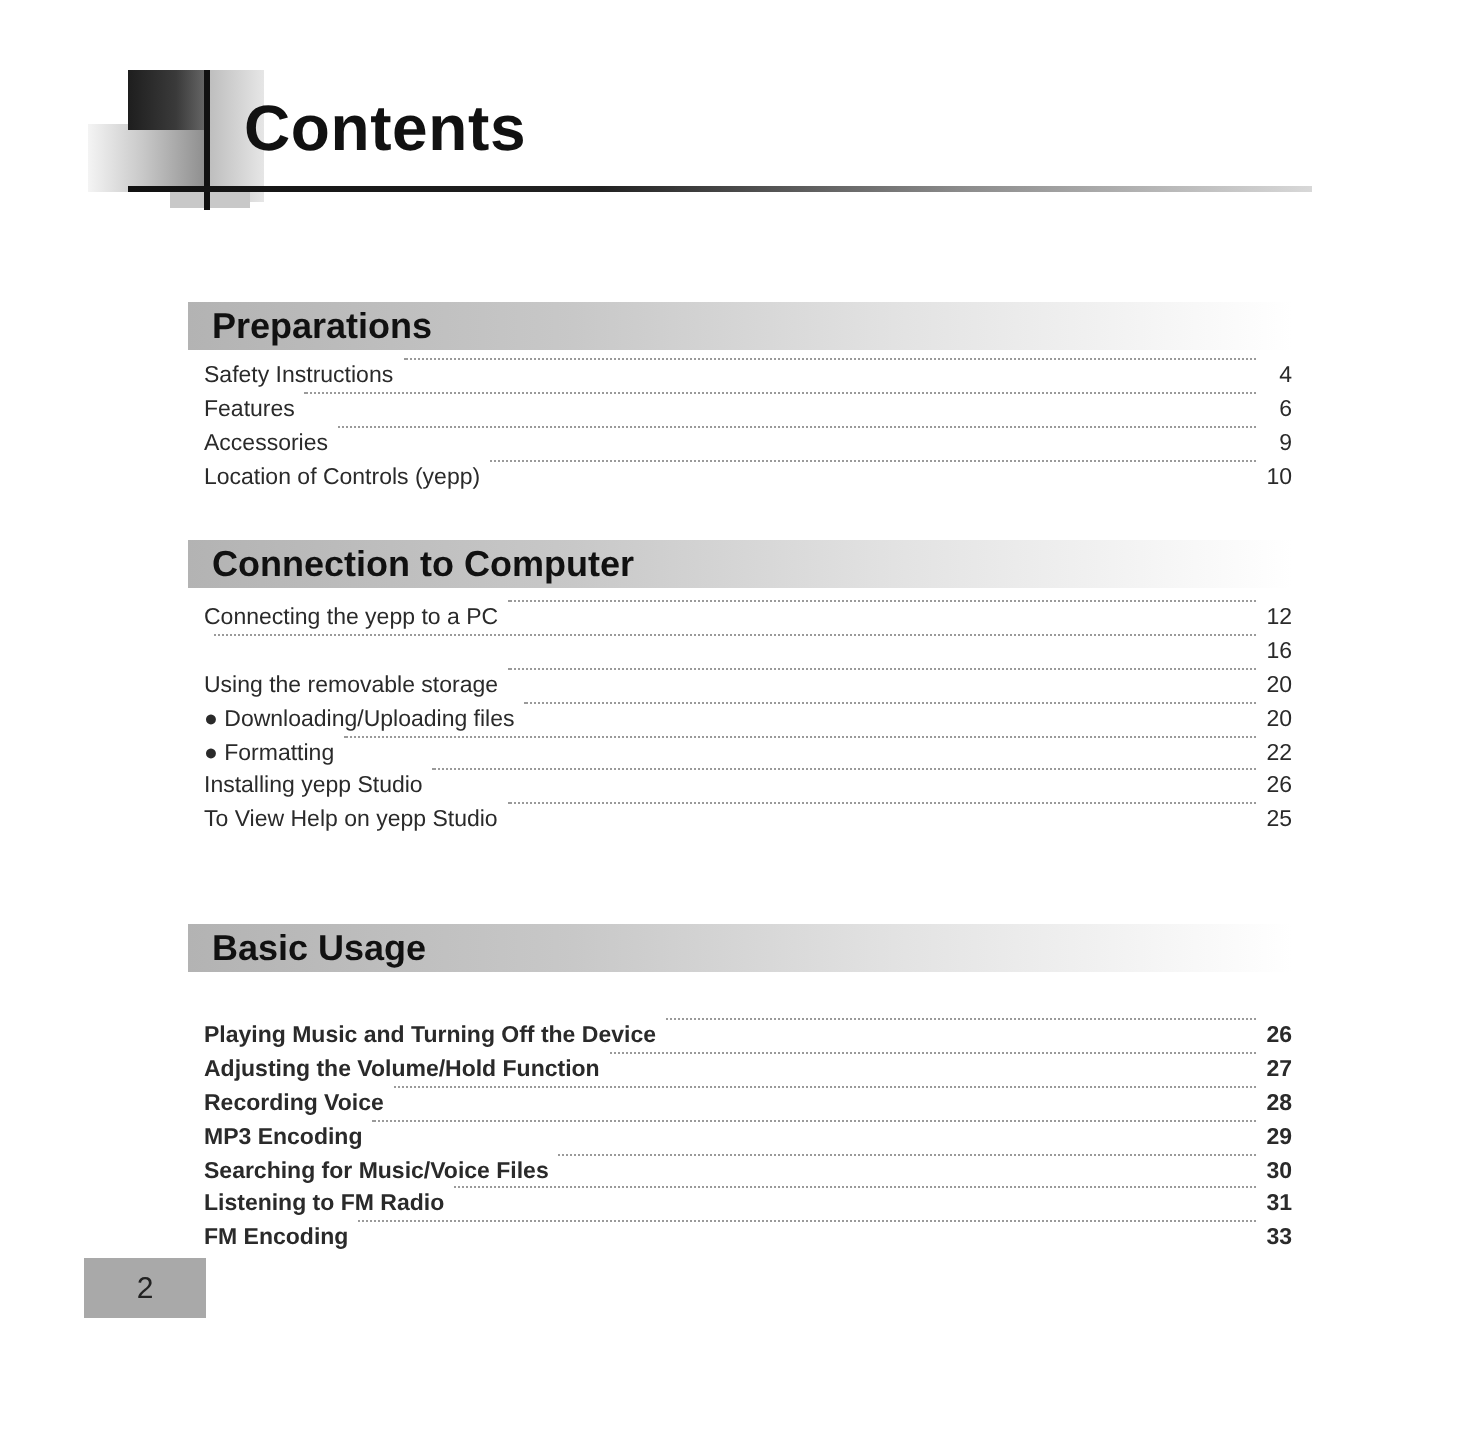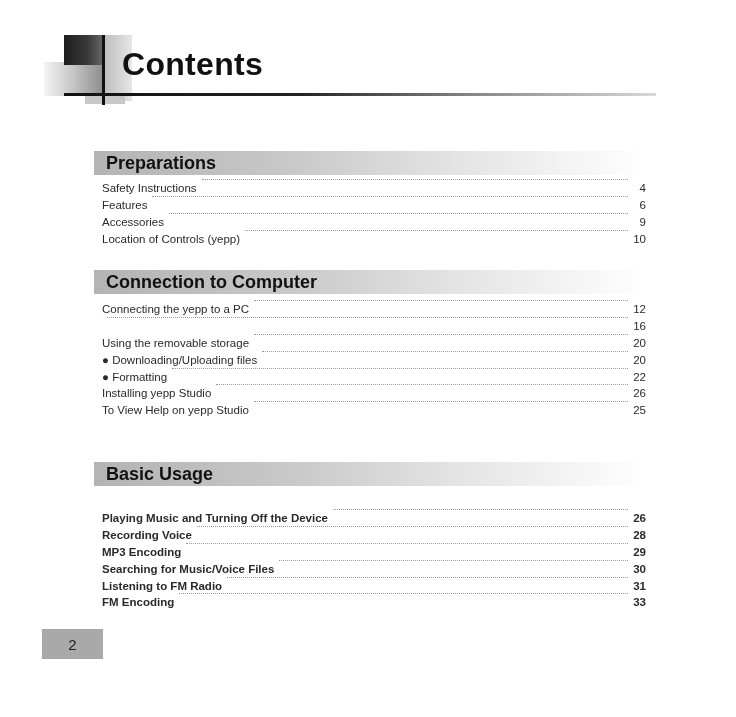--- a/index.html
+++ b/index.html
@@ -127,20 +127,25 @@
   <div class="section-band">
     <h2 class="section-title">Basic Usage</h2>
   </div>
   <ul class="toc" style="margin-top:26px;font-weight:bold;">
     <li class="toc-row">
         <span class="toc-label">Playing Music and Turning Off the Device</span>
         <span class="toc-leader"></span>
         <span class="toc-page">26</span>
       </li>
     <li class="toc-row">
+        <span class="toc-label">Adjusting the Volume/Hold Function</span>
+        <span class="toc-leader"></span>
+        <span class="toc-page">27</span>
+      </li>
+    <li class="toc-row">
         <span class="toc-label">Recording Voice</span>
         <span class="toc-leader"></span>
         <span class="toc-page">28</span>
       </li>
     <li class="toc-row">
         <span class="toc-label">MP3 Encoding</span>
         <span class="toc-leader"></span>
         <span class="toc-page">29</span>
       </li>
     <li class="toc-row">

